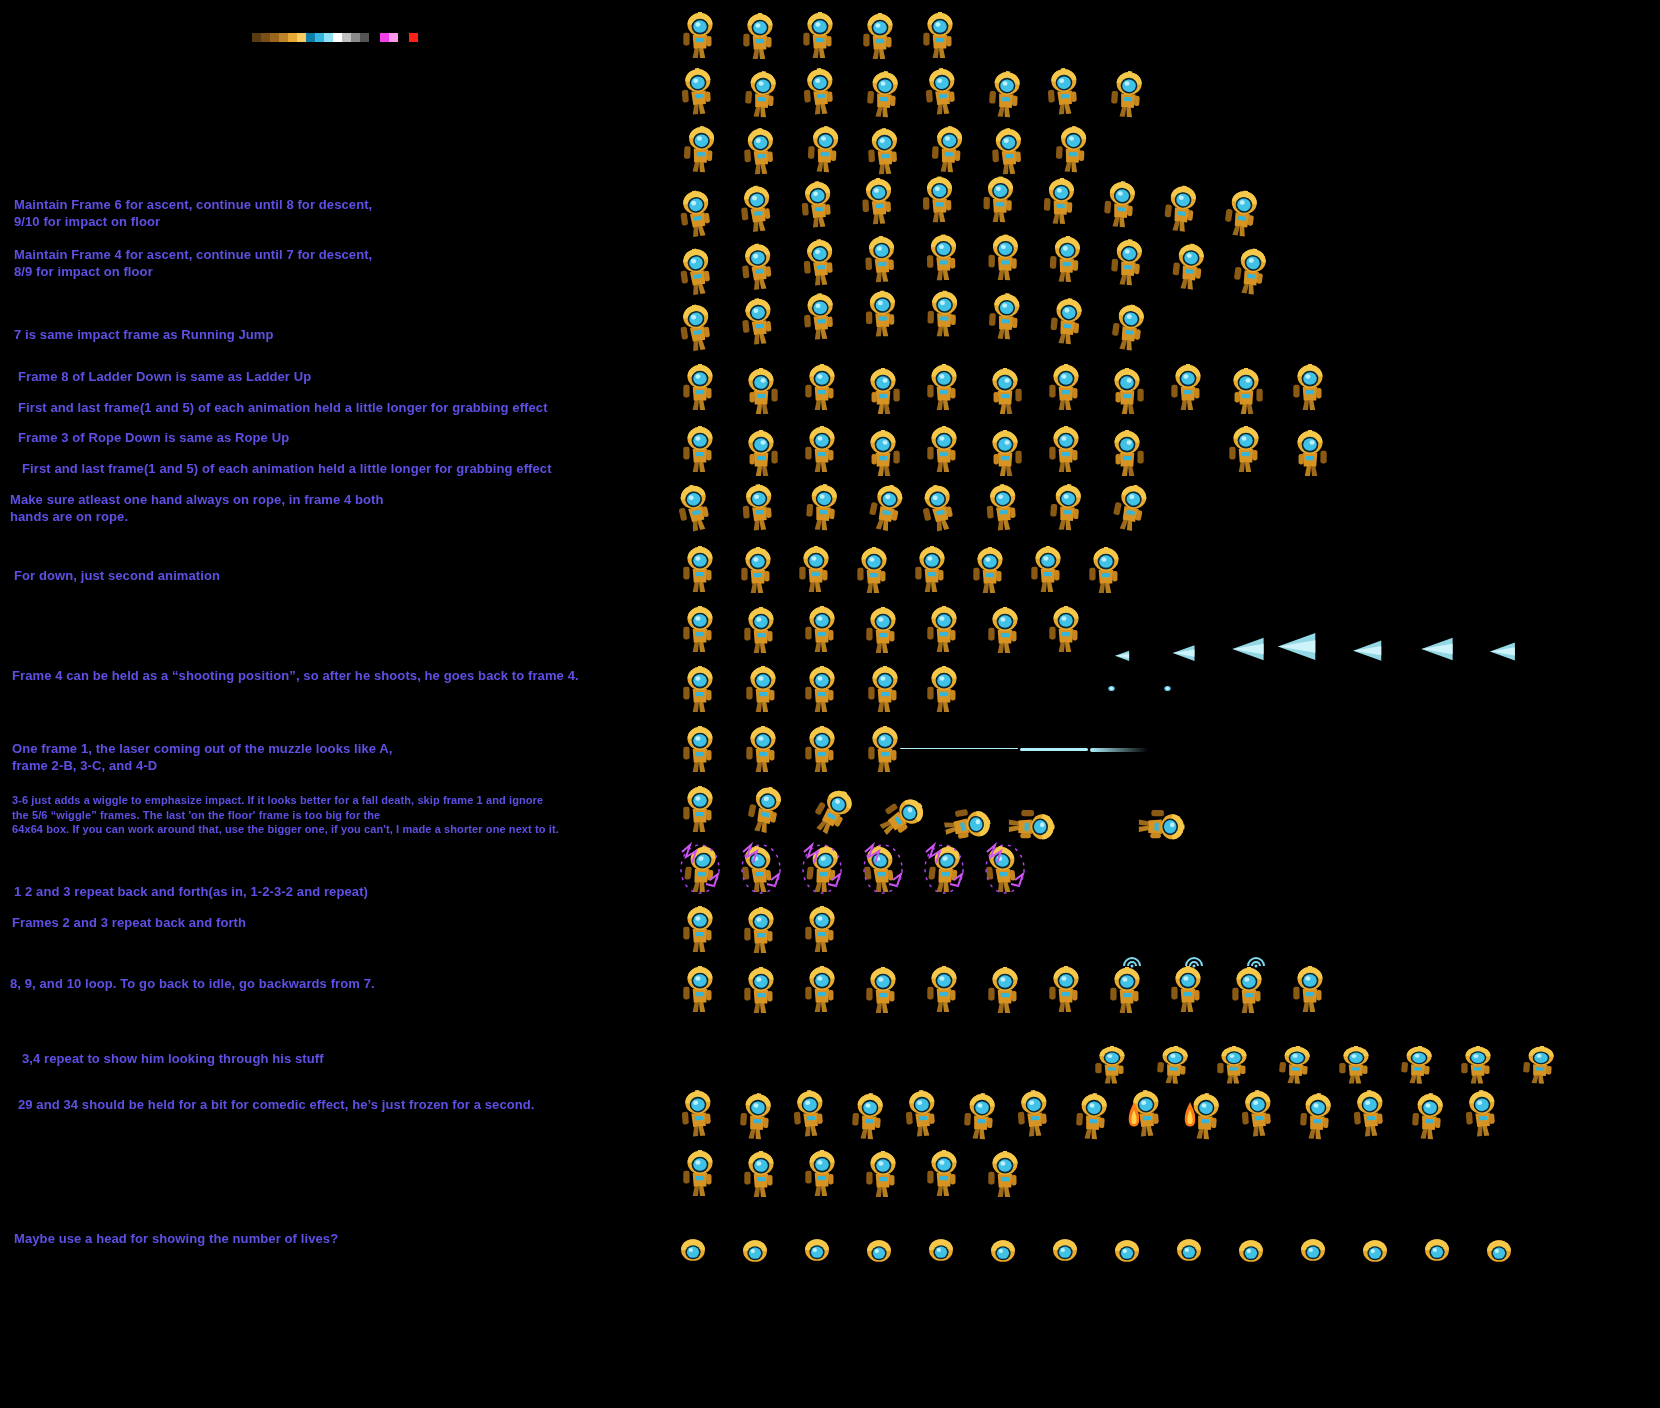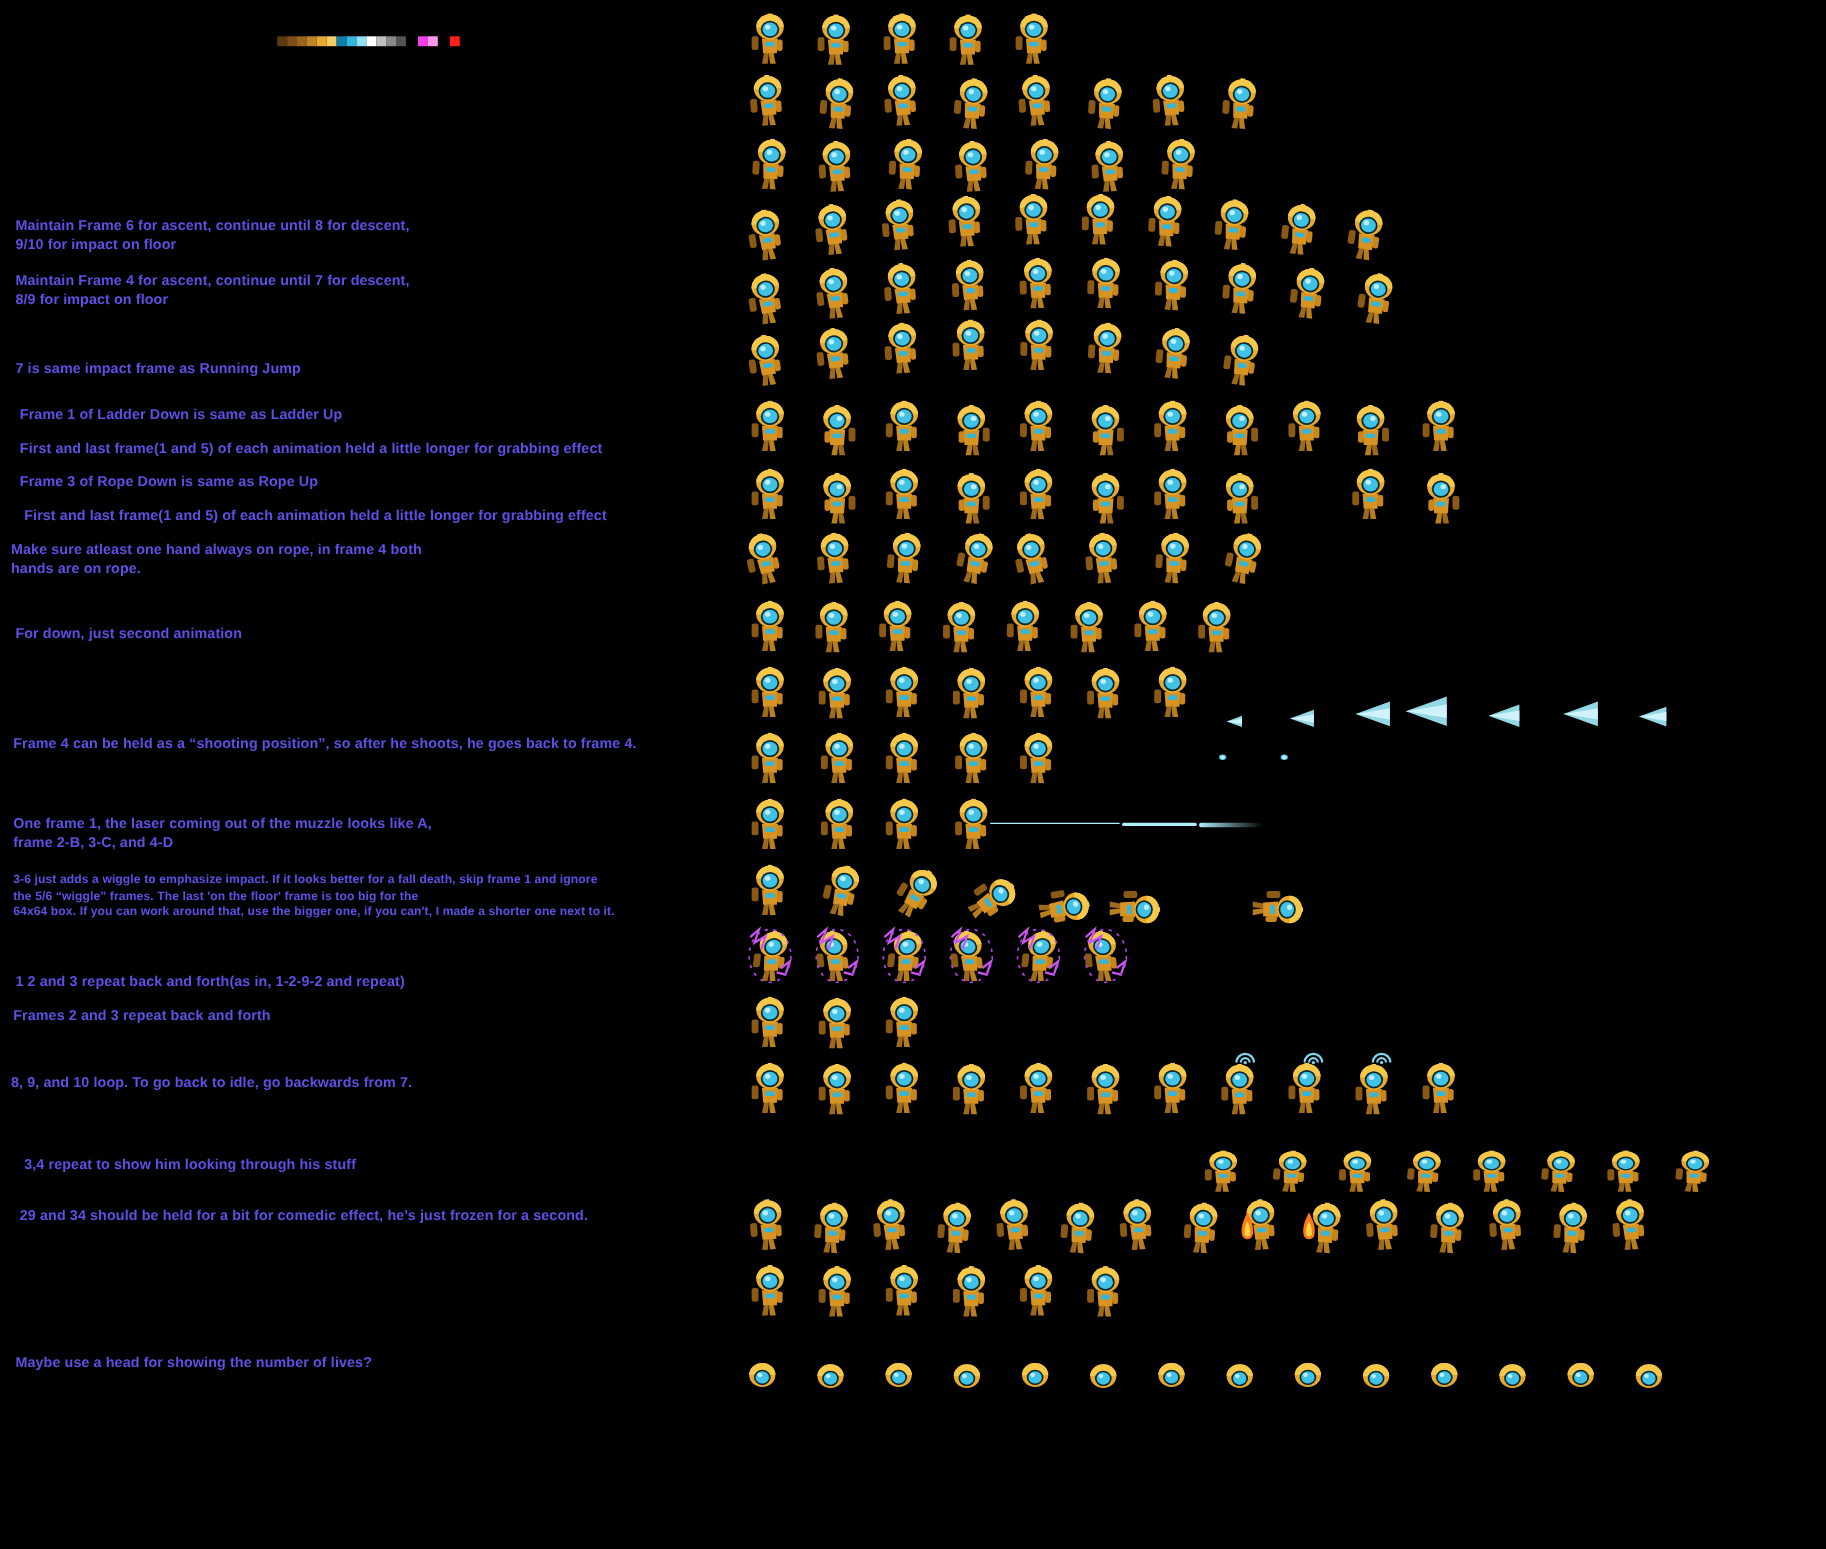--- a/index.html
+++ b/index.html
@@ -102,34 +102,34 @@
         <div class="swatch" style="background: rgb(255, 32, 24);"></div>
       </div>
     </div>
 
   <div class="notes-layer">
       <div class="note" style="left: 14px; top: 196px; font-size: 13px;">Maintain Frame 6 for ascent, continue until 8 for descent,
 9/10 for impact on floor</div>
       <div class="note" style="left: 14px; top: 246px; font-size: 13px;">Maintain Frame 4 for ascent, continue until 7 for descent,
 8/9 for impact on floor</div>
       <div class="note" style="left: 14px; top: 326px; font-size: 13px;">7 is same impact frame as Running Jump</div>
-      <div class="note" style="left: 18px; top: 368px; font-size: 13px;">Frame 1 of Ladder Down is same as Ladder Up</div>
+      <div class="note" style="left: 18px; top: 368px; font-size: 13px;">Frame 8 of Ladder Down is same as Ladder Up</div>
       <div class="note" style="left: 18px; top: 399px; font-size: 13px;">First and last frame(1 and 5) of each animation held a little longer for grabbing effect</div>
       <div class="note" style="left: 18px; top: 429px; font-size: 13px;">Frame 3 of Rope Down is same as Rope Up</div>
       <div class="note" style="left: 22px; top: 460px; font-size: 13px;">First and last frame(1 and 5) of each animation held a little longer for grabbing effect</div>
       <div class="note" style="left: 10px; top: 491px; font-size: 13px;">Make sure atleast one hand always on rope, in frame 4 both
 hands are on rope.</div>
       <div class="note" style="left: 14px; top: 567px; font-size: 13px;">For down, just second animation</div>
       <div class="note" style="left: 12px; top: 667px; font-size: 13px;">Frame 4 can be held as a “shooting position”, so after he shoots, he goes back to frame 4.</div>
       <div class="note" style="left: 12px; top: 740px; font-size: 13px;">One frame 1, the laser coming out of the muzzle looks like A,
 frame 2-B, 3-C, and 4-D</div>
       <div class="note" style="left: 12px; top: 793px; font-size: 11px;">3-6 just adds a wiggle to emphasize impact. If it looks better for a fall death, skip frame 1 and ignore
 the 5/6 “wiggle” frames. The last 'on the floor' frame is too big for the
 64x64 box. If you can work around that, use the bigger one, if you can't, I made a shorter one next to it.</div>
-      <div class="note" style="left: 14px; top: 883px; font-size: 13px;">1 2 and 3 repeat back and forth(as in, 1-2-9-2 and repeat)</div>
+      <div class="note" style="left: 14px; top: 883px; font-size: 13px;">1 2 and 3 repeat back and forth(as in, 1-2-3-2 and repeat)</div>
       <div class="note" style="left: 12px; top: 914px; font-size: 13px;">Frames 2 and 3 repeat back and forth</div>
       <div class="note" style="left: 10px; top: 975px; font-size: 13px;">8, 9, and 10 loop. To go back to idle, go backwards from 7.</div>
       <div class="note" style="left: 22px; top: 1050px; font-size: 13px;">3,4 repeat to show him looking through his stuff</div>
       <div class="note" style="left: 18px; top: 1096px; font-size: 13px;">29 and 34 should be held for a bit for comedic effect, he’s just frozen for a second.</div>
       <div class="note" style="left: 14px; top: 1230px; font-size: 13px;">Maybe use a head for showing the number of lives?</div>
     </div>
 
   <div class="sprite-layer">
       <div class="frame" style="left: 678px; top: 8px;">
         <svg class="bot" style="transform-origin: 50% 90%; transform: translateY(0px);">

